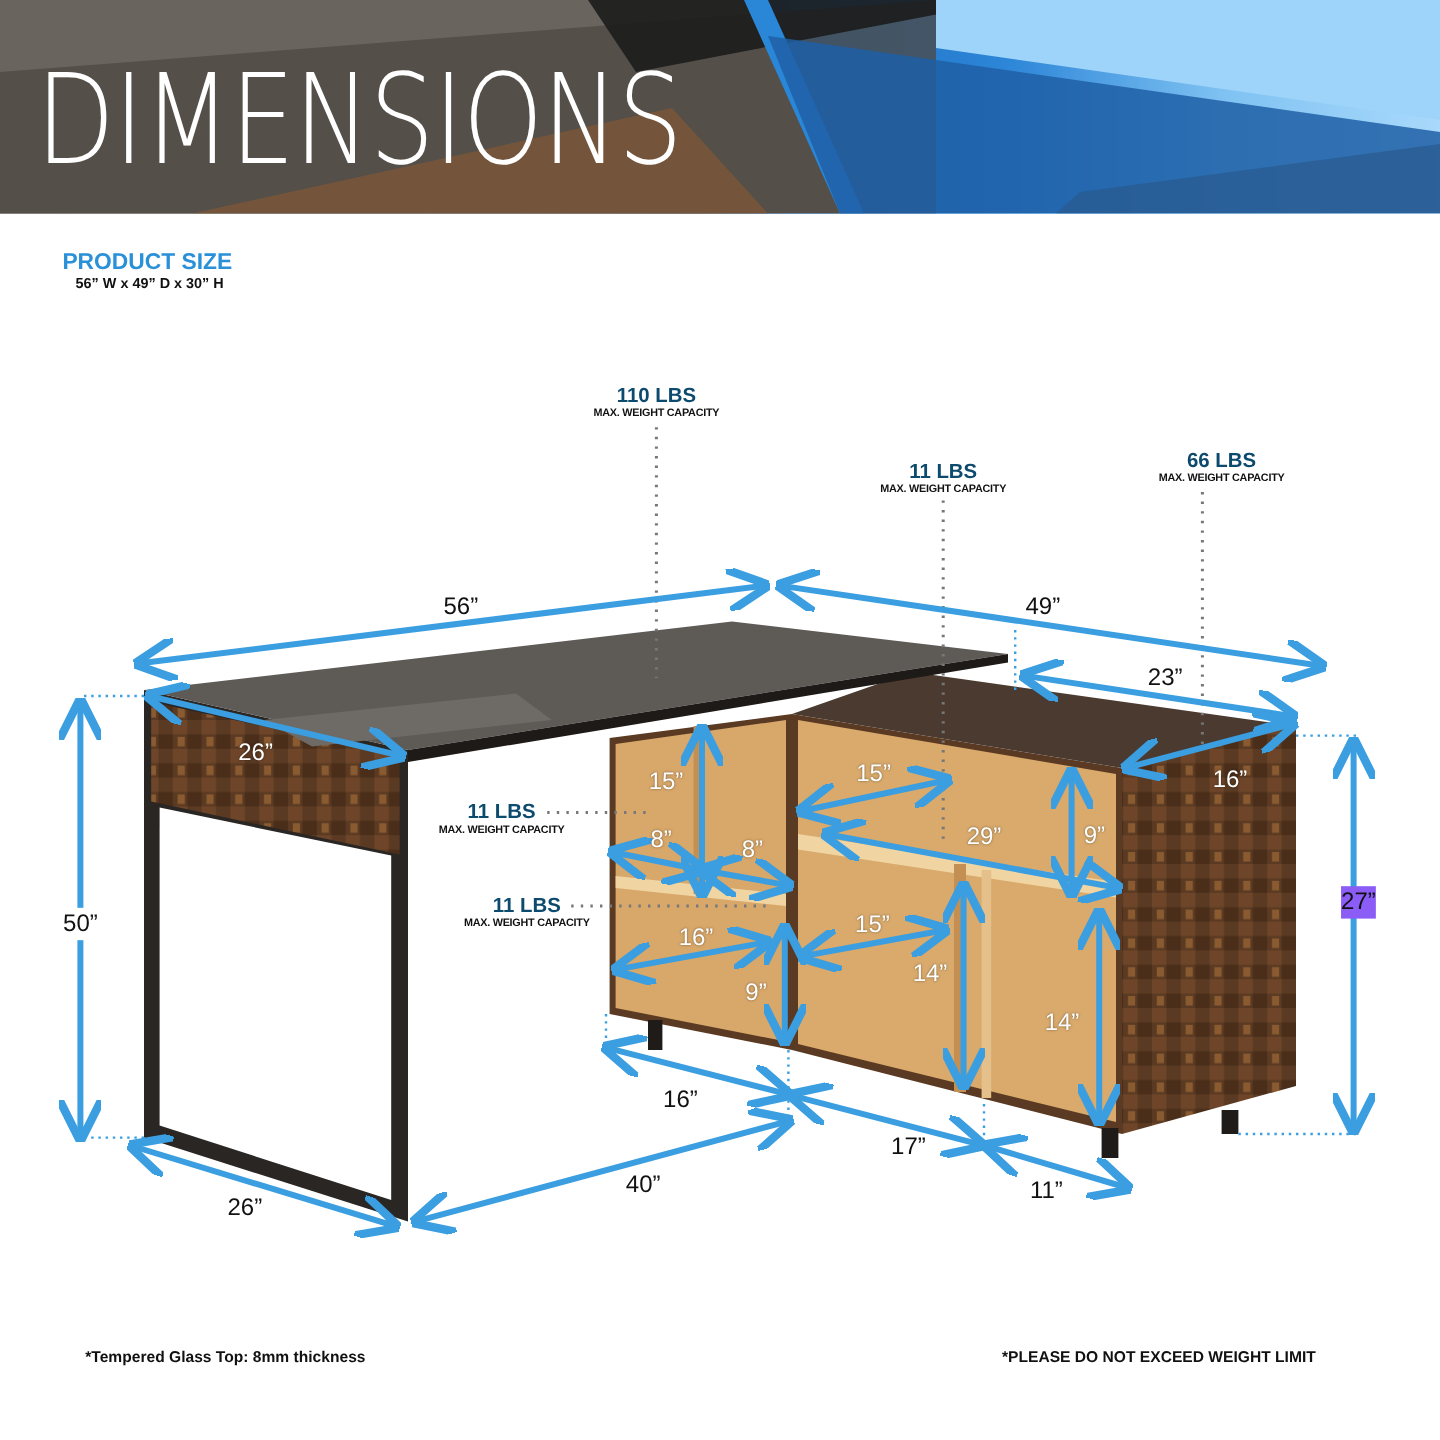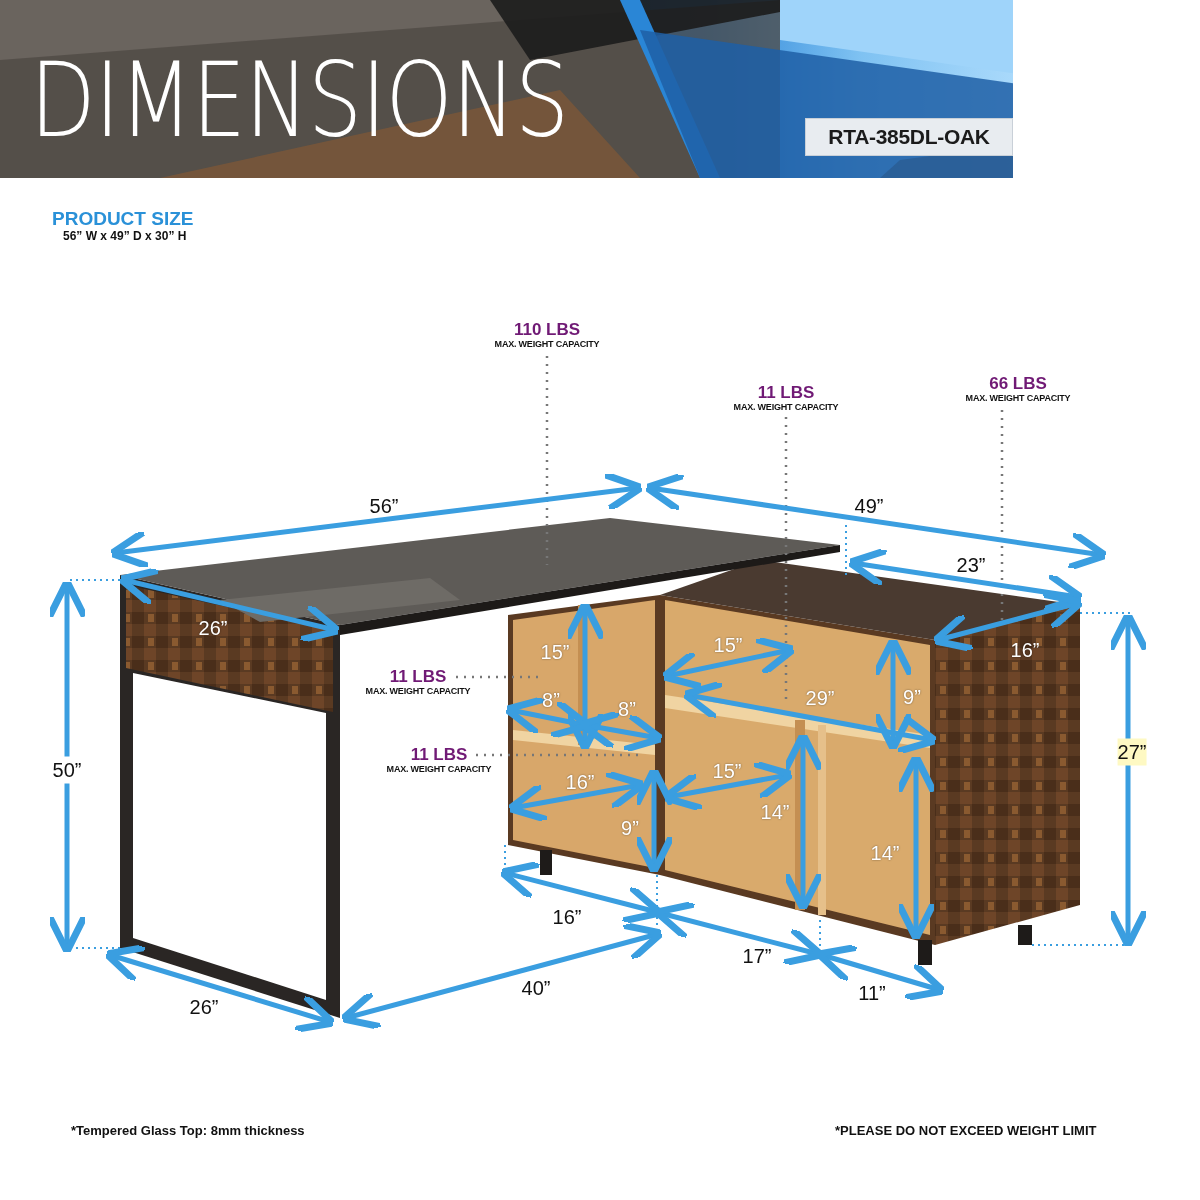--- a/index.html
+++ b/index.html
@@ -1,60 +1,59 @@
 <!DOCTYPE html>
 <html><head>
 <meta charset="utf-8">
 <style>
   * { box-sizing: border-box; margin: 0; padding: 0; }
   html, body { width: 1200px; height: 1200px; background: #ffffff; overflow: hidden; }
   body { position: relative; font-family: "Liberation Sans", sans-serif; }
 
   
-  .banner { position: absolute; left: 0; top: 0; width: 1013px; height: 178px; overflow: hidden;
+  .banner { position: absolute; left: 0; top: 0; width: 1200px; height: 178px; overflow: hidden;
     background: linear-gradient(90deg, #5f5a55 0%, #6b6660 30%, #4a4642 48%, #1f6fc0 55%, #2d86d8 70%, #7fc2f2 85%, #a9d9fb 100%); }
   .banner svg { position: absolute; left: 0; top: 0; }
   .banner-title { position: absolute; left: 30px; top: 48px; font-size: 104px; font-weight: 400;
     color: #ffffff; letter-spacing: -1px; transform: scaleX(0.82); transform-origin: left top;
     font-family: "DejaVu Sans", sans-serif; font-weight: 200; line-height: 1; }
   .sku-badge { position: absolute; right: 0; top: 118px; width: 208px; height: 38px;
     background: #e8ecf0; border: 1px solid #c9d0d8; display: flex; align-items: center; justify-content: center;
     font-size: 21px; font-weight: 700; color: #1b1b1b; letter-spacing: -0.3px; }
 
   
   .size-label { position: absolute; left: 52px; top: 208px; font-size: 19px; font-weight: 700; color: #2a91d8; }
   .size-value { position: absolute; left: 63px; top: 229px; font-size: 12px; font-weight: 700; color: #111; }
 
   
   .diagram { position: absolute; left: 0; top: 0; width: 1200px; height: 1200px; }
 
   .dim { position: absolute; font-weight: 400; font-size: 20px; color: #111; transform: translate(-50%, -50%); white-space: nowrap; }
   .dim.light { color: #ffffff; text-shadow: 0 0 2px rgba(0,0,0,0.5); }
   .cap { position: absolute; transform: translateX(-50%); text-align: center; white-space: nowrap; }
-  .cap .w { font-size: 17px; font-weight: 700; color: #701a75; display: block; line-height: 18px; }
+  .cap .w { font-size: 17px; font-weight: 700; color: #0c4a6e; display: block; line-height: 18px; }
   .cap .s { font-size: 9px; font-weight: 700; color: #111; display: block; letter-spacing: -0.2px; }
 
   .foot { position: absolute; top: 1123px; font-size: 13px; font-weight: 700; color: #111; }
 </style>
 </head>
 <body>
 
 <div class="banner">
   <svg width="1200" height="178">
     <polygon points="0,0 640,0 700,178 0,178" fill="#6a645e"></polygon>
     <polygon points="0,60 780,0 780,178 0,178" fill="#4d4843" opacity="0.75"></polygon>
     <polygon points="160,178 560,90 640,178" fill="#8a5a32" opacity="0.6"></polygon>
     <polygon points="490,0 780,0 780,12 530,60" fill="#1c1c1c" opacity="0.9"></polygon>
     <polygon points="620,0 640,0 720,178 700,178" fill="#2a86d6"></polygon>
     <polygon points="640,30 1200,110 1200,178 700,178" fill="#1e5fa6" opacity="0.85"></polygon>
     <polygon points="780,0 1200,0 1200,100 780,40" fill="#9fd4fa"></polygon>
     <polygon points="900,160 1200,120 1200,178 880,178" fill="#2a5a8e" opacity="0.7"></polygon>
   </svg>
   <div class="banner-title">DIMENSIONS</div>
-  <div class="sku-badge">RTA-385DL-OAK</div>
 </div>
 
 <div class="size-label">PRODUCT SIZE</div>
 <div class="size-value">56” W x 49” D x 30” H</div>
 
 <svg class="diagram" width="1200" height="1200">
   <defs>
     <marker id="ah" viewBox="0 0 10 10" refX="9" refY="5" markerWidth="7" markerHeight="7" orient="auto-start-reverse">
       <path d="M0,0 L10,5 L0,10" fill="none" stroke="#3a9ee0" stroke-width="2"></path>
     </marker>
@@ -139,21 +138,21 @@
     <line x1="916" y1="760" x2="916" y2="935"></line>
   </g>
 </svg>
 
 <div class="dim" style="left:384px;top:506px;">56”</div>
 <div class="dim" style="left:869px;top:506px;">49”</div>
 <div class="dim" style="left:971px;top:565px;">23”</div>
 <div class="dim light" style="left:213px;top:628px;">26”</div>
 <div class="dim light" style="left:1025px;top:650px;">16”</div>
 <div class="dim" style="left:67px;top:770px;background:#fff;padding:2px 0;">50”</div>
-<div class="dim" style="left:1132px;top:752px;background:#fef9c3;padding:2px 0;">27”</div>
+<div class="dim" style="left:1132px;top:752px;background:#8b5cf6;padding:2px 0;">27”</div>
 <div class="dim" style="left:204px;top:1007px;">26”</div>
 <div class="dim" style="left:536px;top:988px;">40”</div>
 <div class="dim" style="left:567px;top:917px;">16”</div>
 <div class="dim" style="left:729px;top:956px;margin-left:28px;">17”</div>
 <div class="dim" style="left:872px;top:993px;">11”</div>
 <div class="dim light" style="left:555px;top:652px;">15”</div>
 <div class="dim light" style="left:551px;top:700px;">8”</div>
 <div class="dim light" style="left:627px;top:709px;">8”</div>
 <div class="dim light" style="left:580px;top:782px;">16”</div>
 <div class="dim light" style="left:630px;top:828px;">9”</div>

